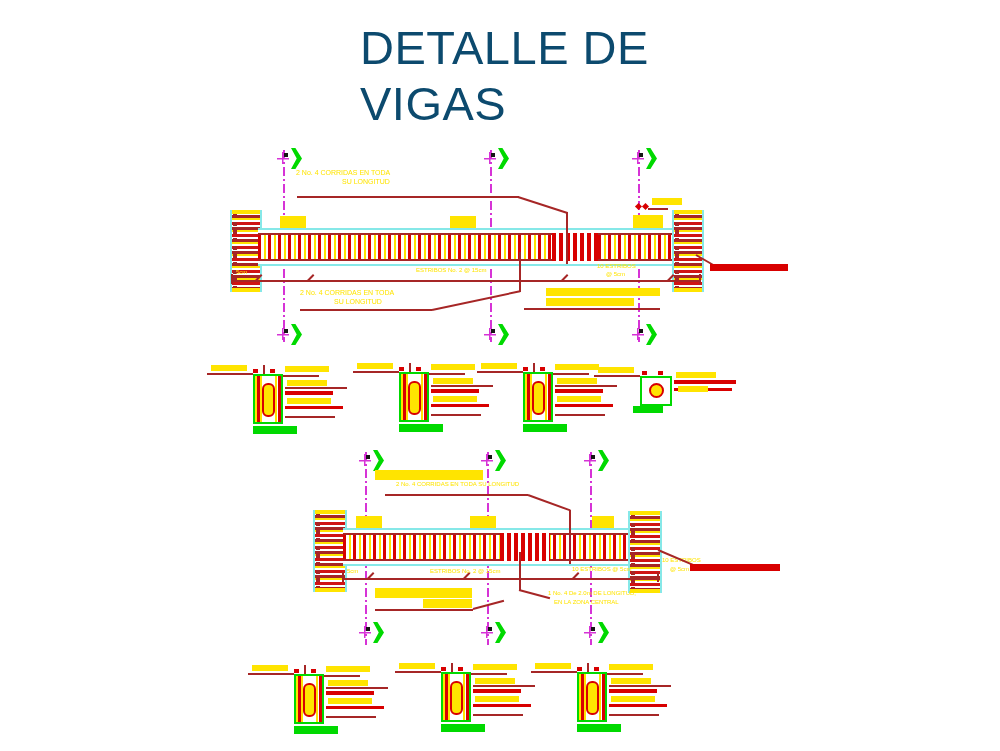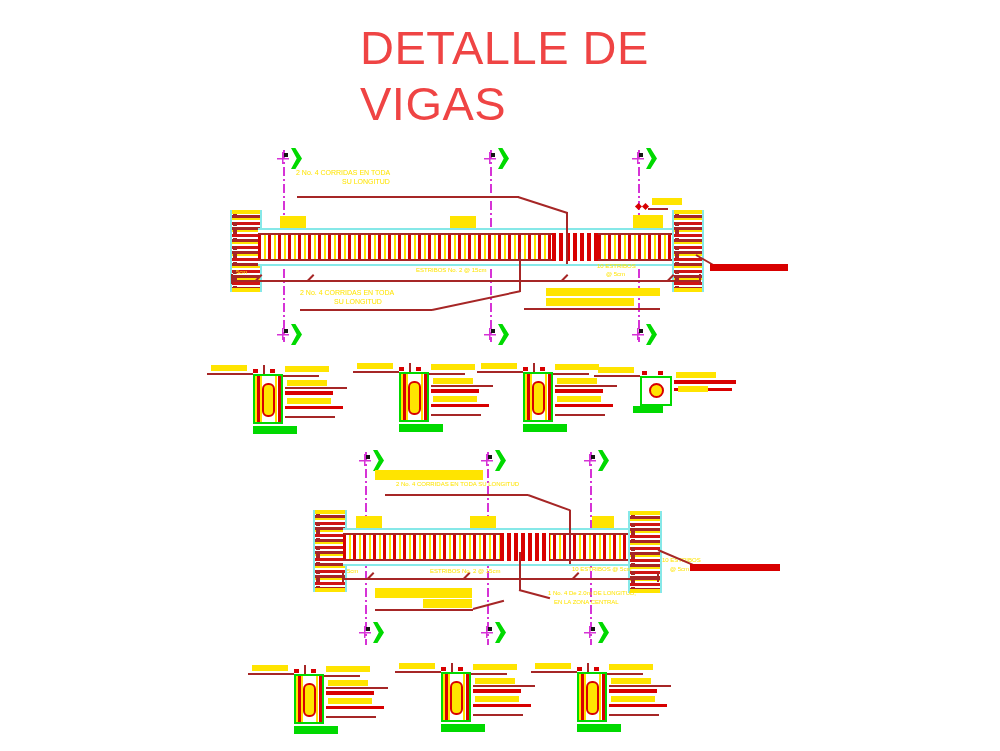--- a/index.html
+++ b/index.html
@@ -8,21 +8,21 @@
   .a{position:absolute}
   i.a{display:block}
   
   .dr{background:#a62626}          
   .rr{background:#d80000}          
   .yy{background:#ffe400}          
   .gg{background:#00d900}          
   
   .t{color:#ffe400;font-size:6px;line-height:7px;white-space:nowrap}
   .t7{color:#ffe400;font-size:7px;line-height:9px;white-space:nowrap}
-  .title{color:#ef4444;font-size:47px;line-height:56px;letter-spacing:.5px;white-space:pre-line}
+  .title{color:#0c4a6e;font-size:47px;line-height:56px;letter-spacing:.5px;white-space:pre-line}
   
   .col{border-left:2px solid #86e8e8;border-right:2px solid #86e8e8;
        background:
         linear-gradient(#ffe400,#ffe400) 0 0/100% 4px no-repeat,
         linear-gradient(#ffe400,#ffe400) 0 100%/100% 4px no-repeat,
         repeating-linear-gradient(180deg,#d01414 0 3px,#fff 3px 5px,#a62626 5px 8px,#ffe400 8px 10px,#fff 10px 12px)}
   .zig{width:4px;background:repeating-linear-gradient(180deg,#a62626 0 4px,transparent 4px 8px)}
   
   .band{border-top:2px solid #86e8e8;border-bottom:2px solid #86e8e8;background:#fff}
   .bandin{position:absolute;left:0;right:0;top:3px;bottom:3px;border-top:2px solid #a62626;border-bottom:2px solid #a62626;

